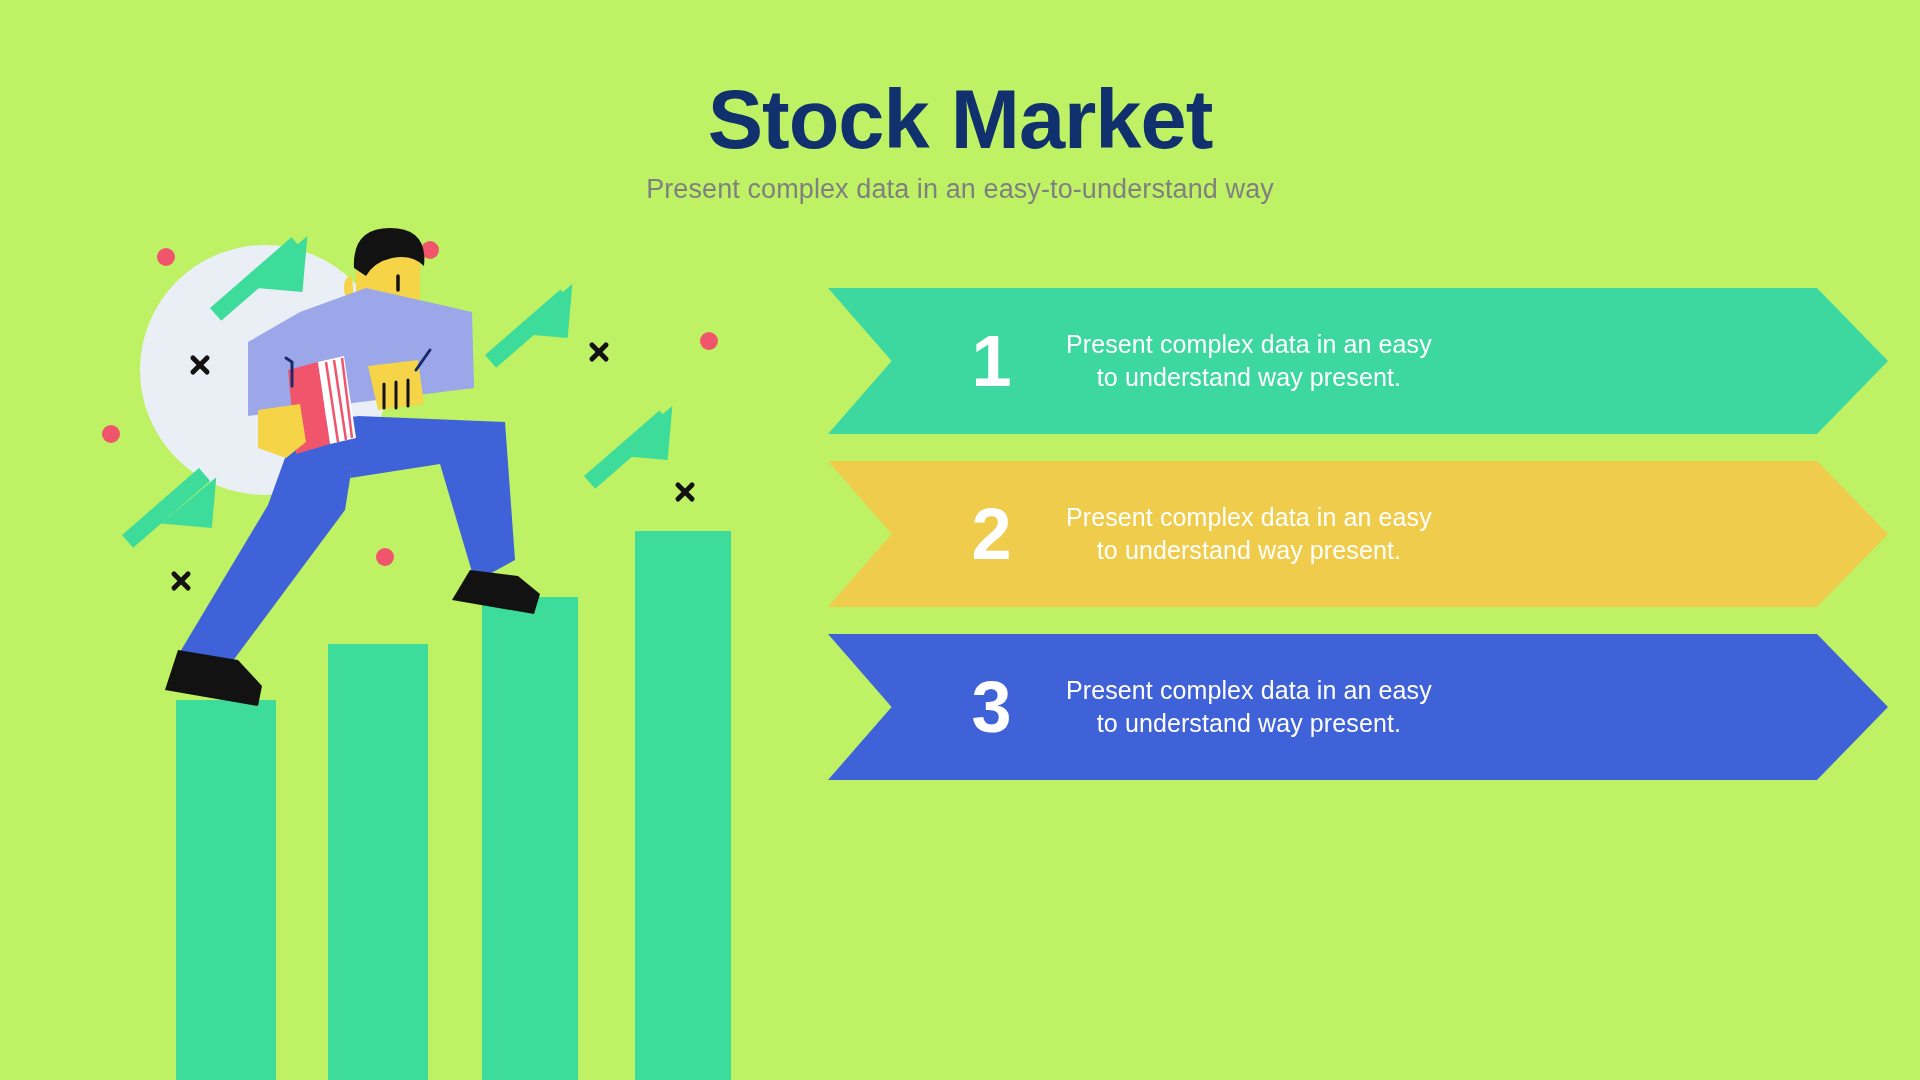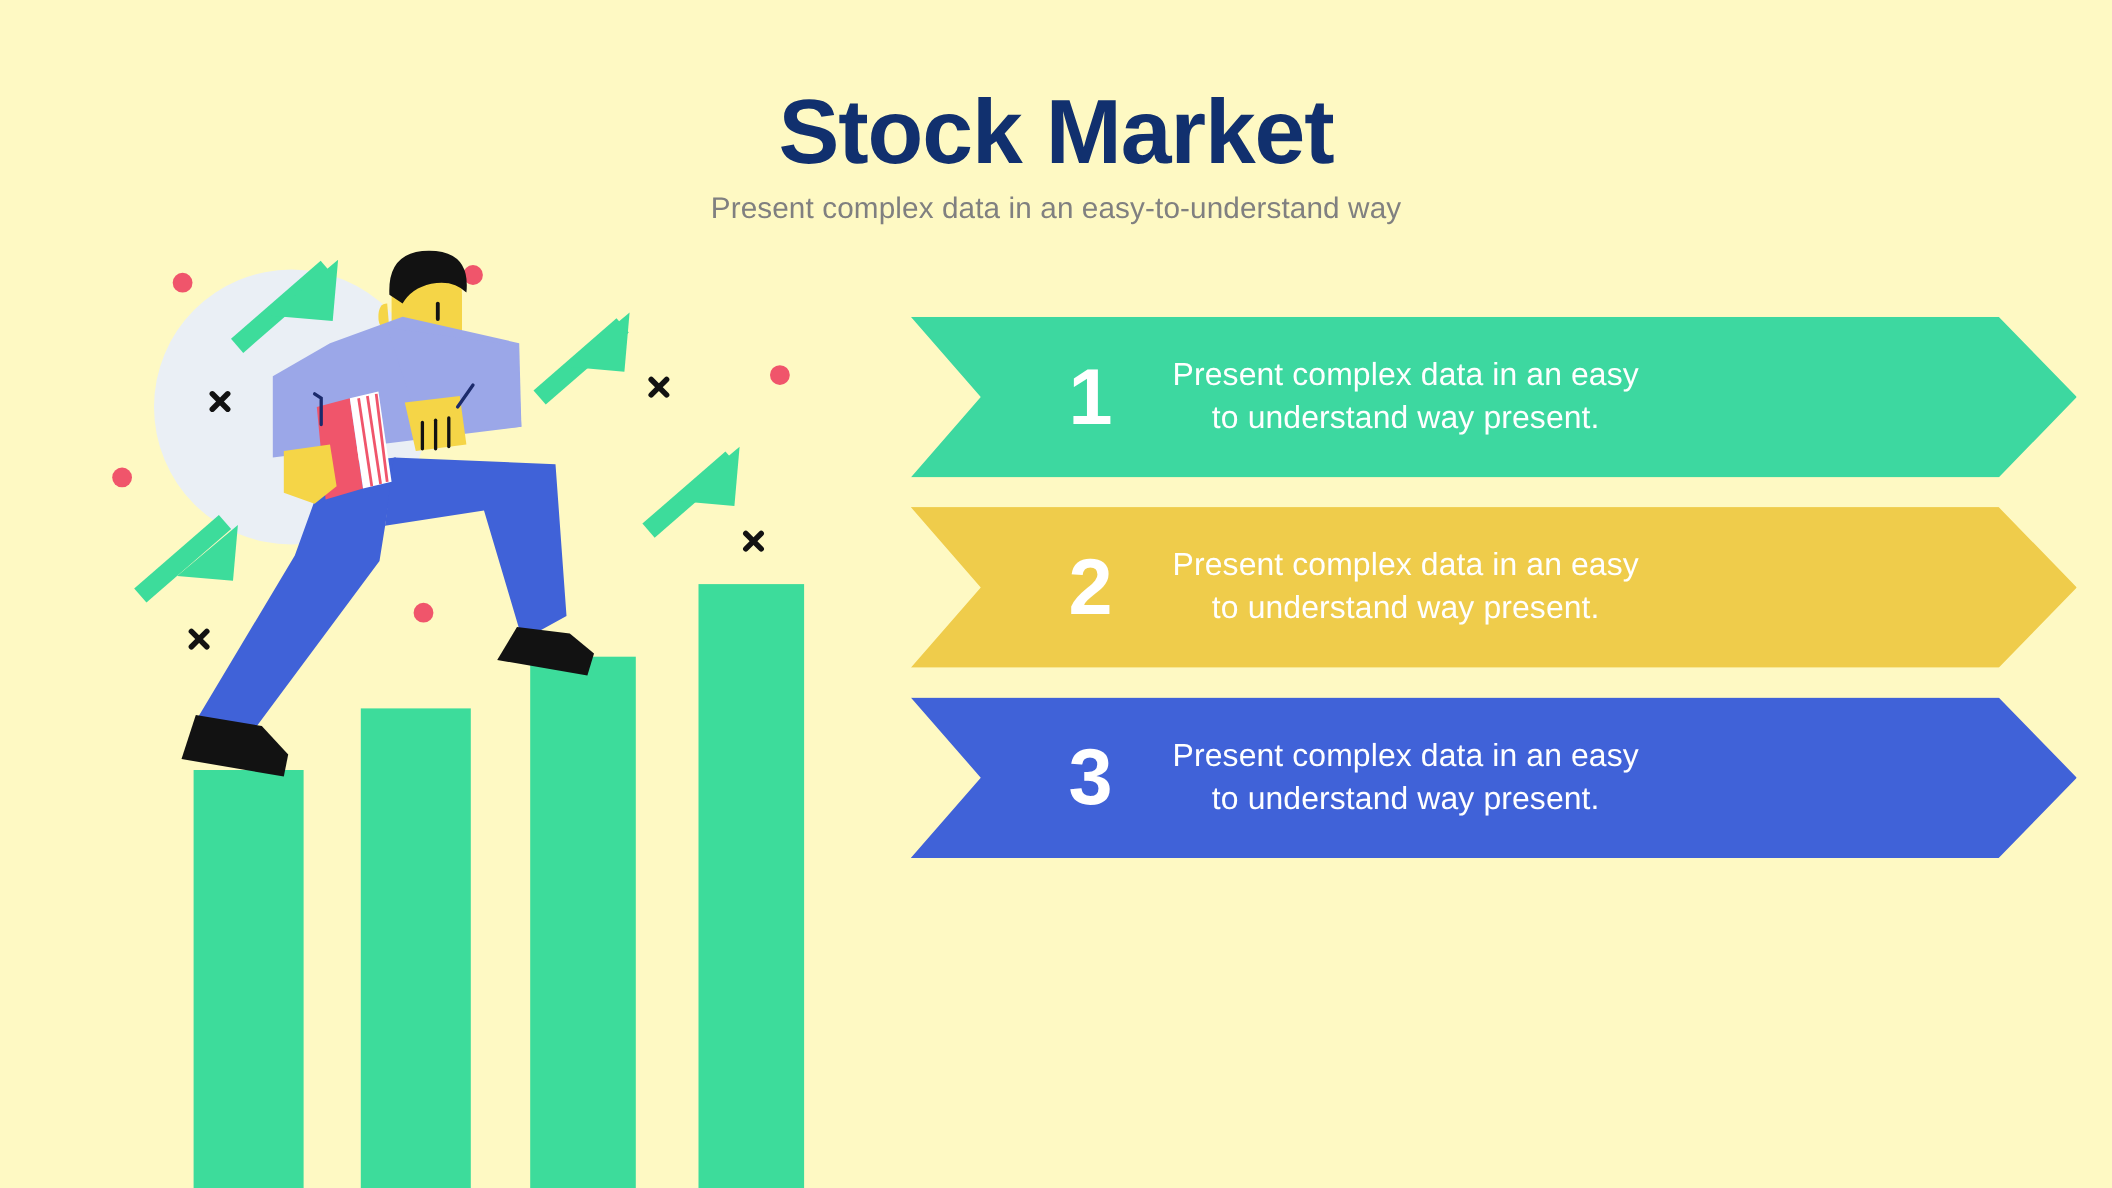--- a/index.html
+++ b/index.html
@@ -10,21 +10,21 @@
   }
   body {
     font-family: "Liberation Sans", sans-serif;
     -webkit-font-smoothing: antialiased;
   }
 
   #slide {
     position: relative;
     width: 1920px;
     height: 1080px;
-    background: #fef9c3;
+    background: #bef264;
     overflow: hidden;
   }
 
   
   .header {
     position: absolute;
     left: 0;
     top: 78px;
     width: 1920px;
     text-align: center;
@@ -89,21 +89,21 @@
     text-align: center;
     color: #ffffff;
     font-size: 72px;
     font-weight: 700;
     line-height: 1;
     margin-left: 88px;
     letter-spacing: -1px;
   }
   .banner-text {
     color: #ffffff;
-    font-size: 29px;
+    font-size: 25px;
     font-weight: 400;
     line-height: 1.33;
     letter-spacing: 0.1px;
     max-width: 500px;
   }
   .banner-text .l2 { display: block; text-align: center; }
 </style>
 </head>
 <body>
 

